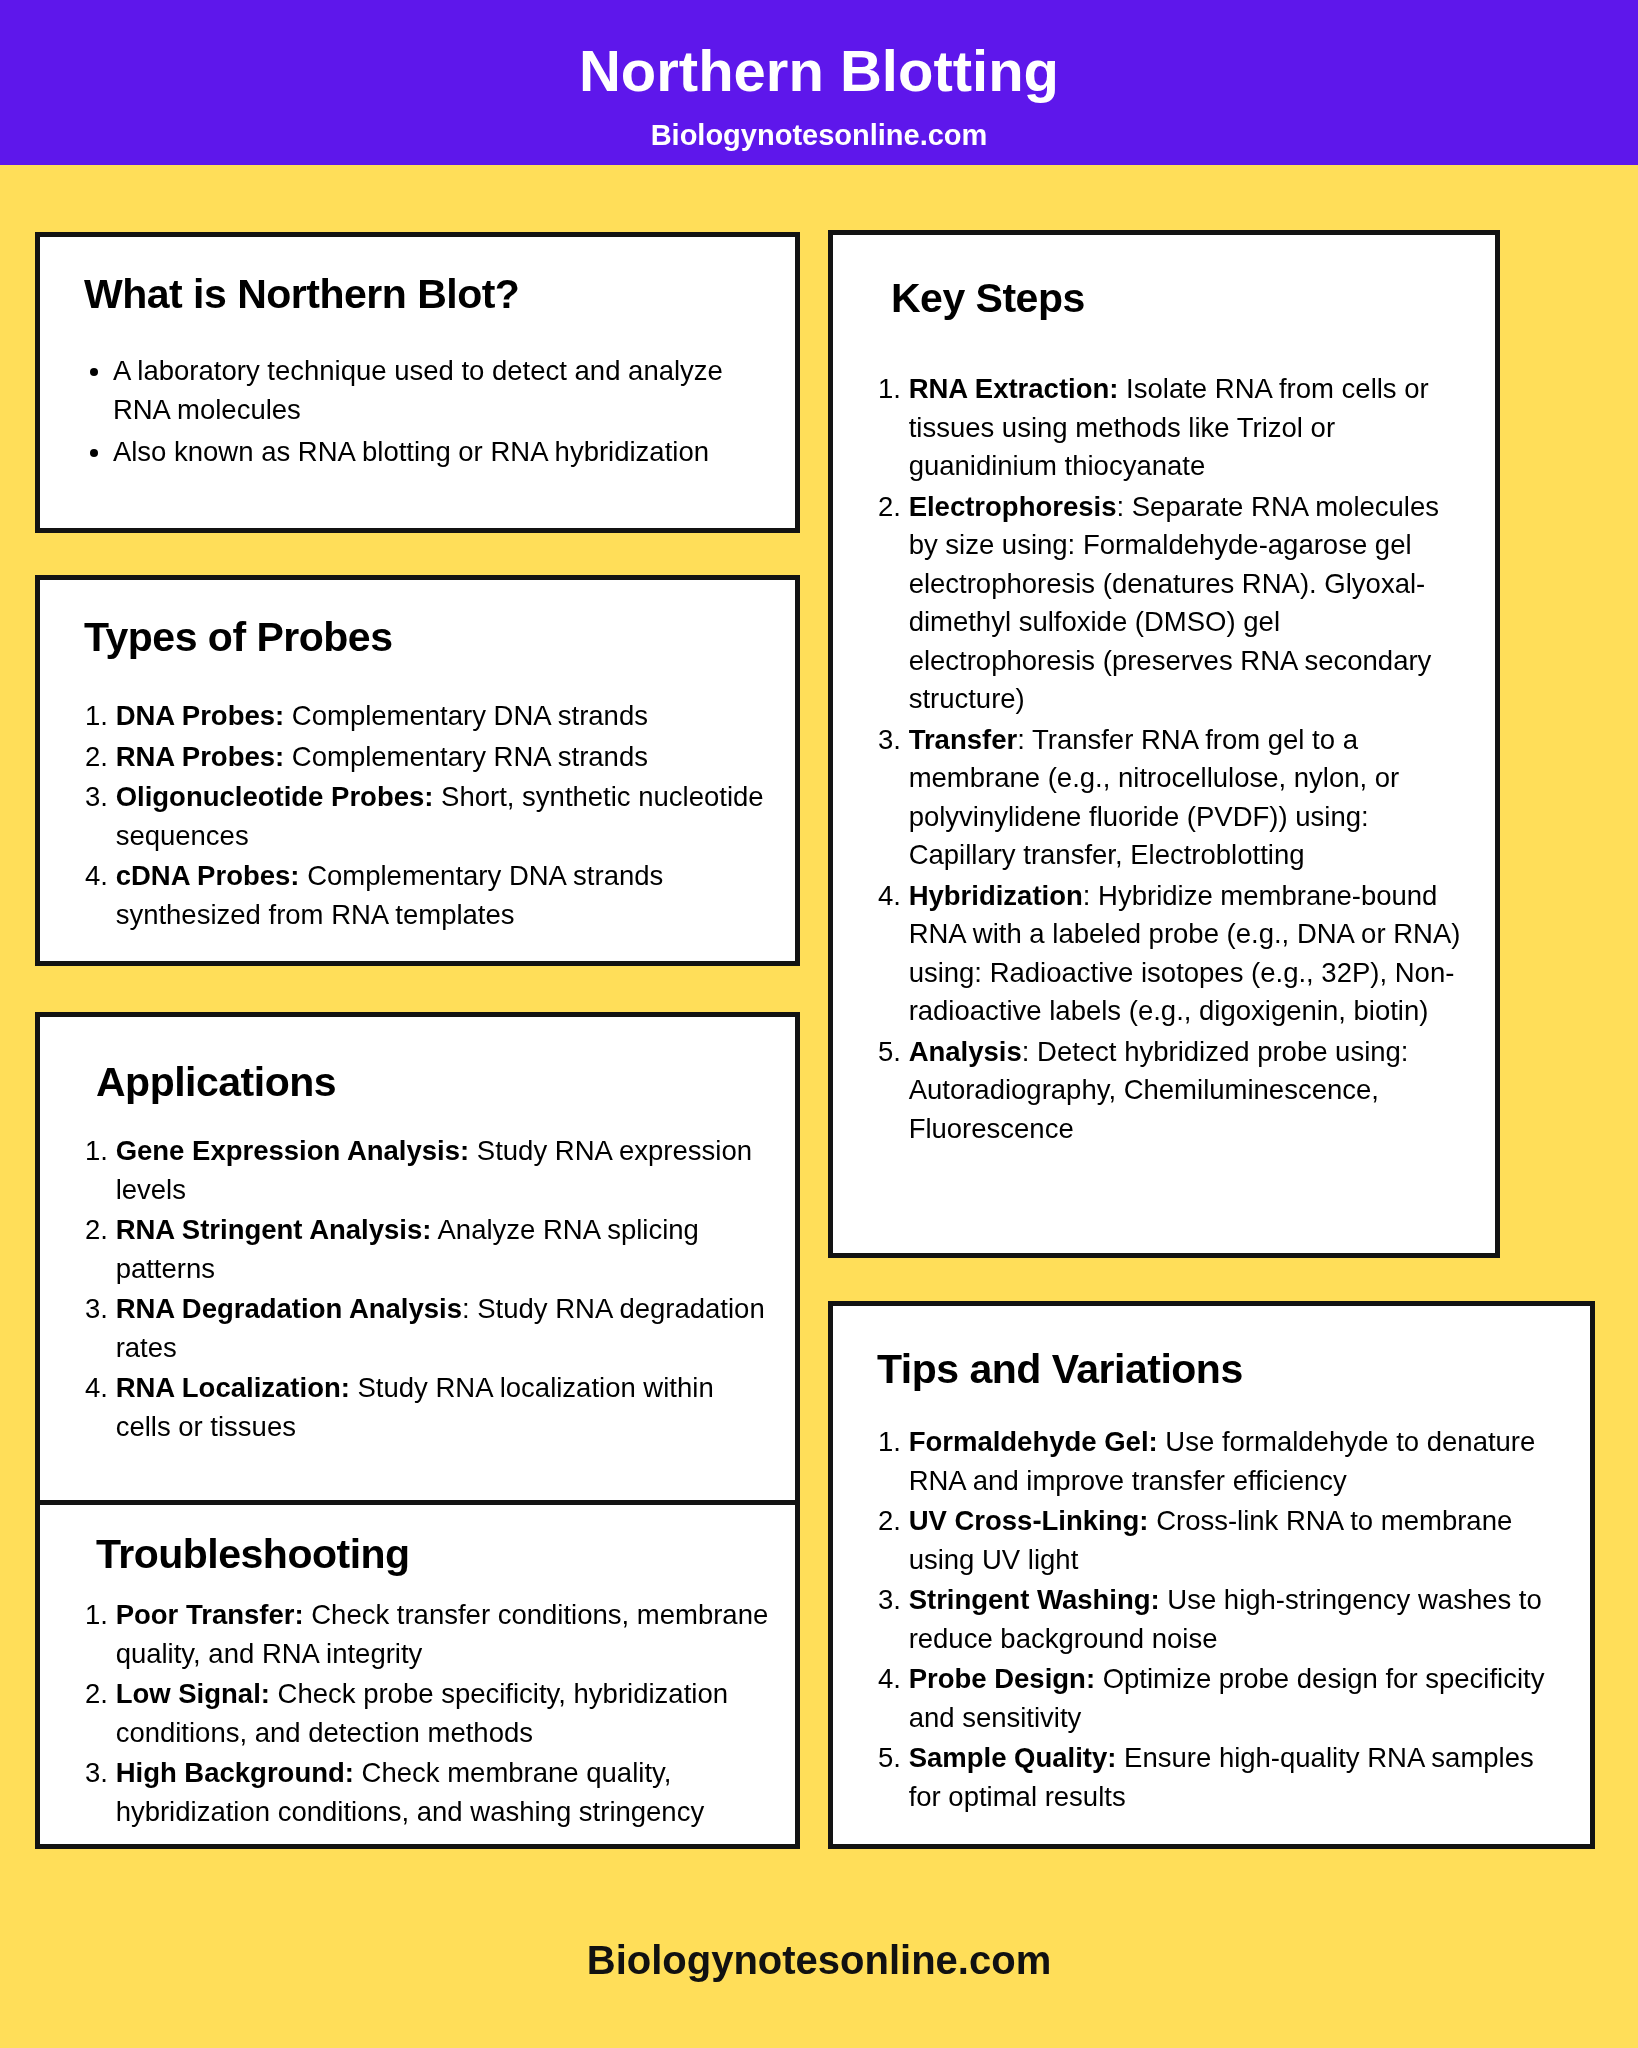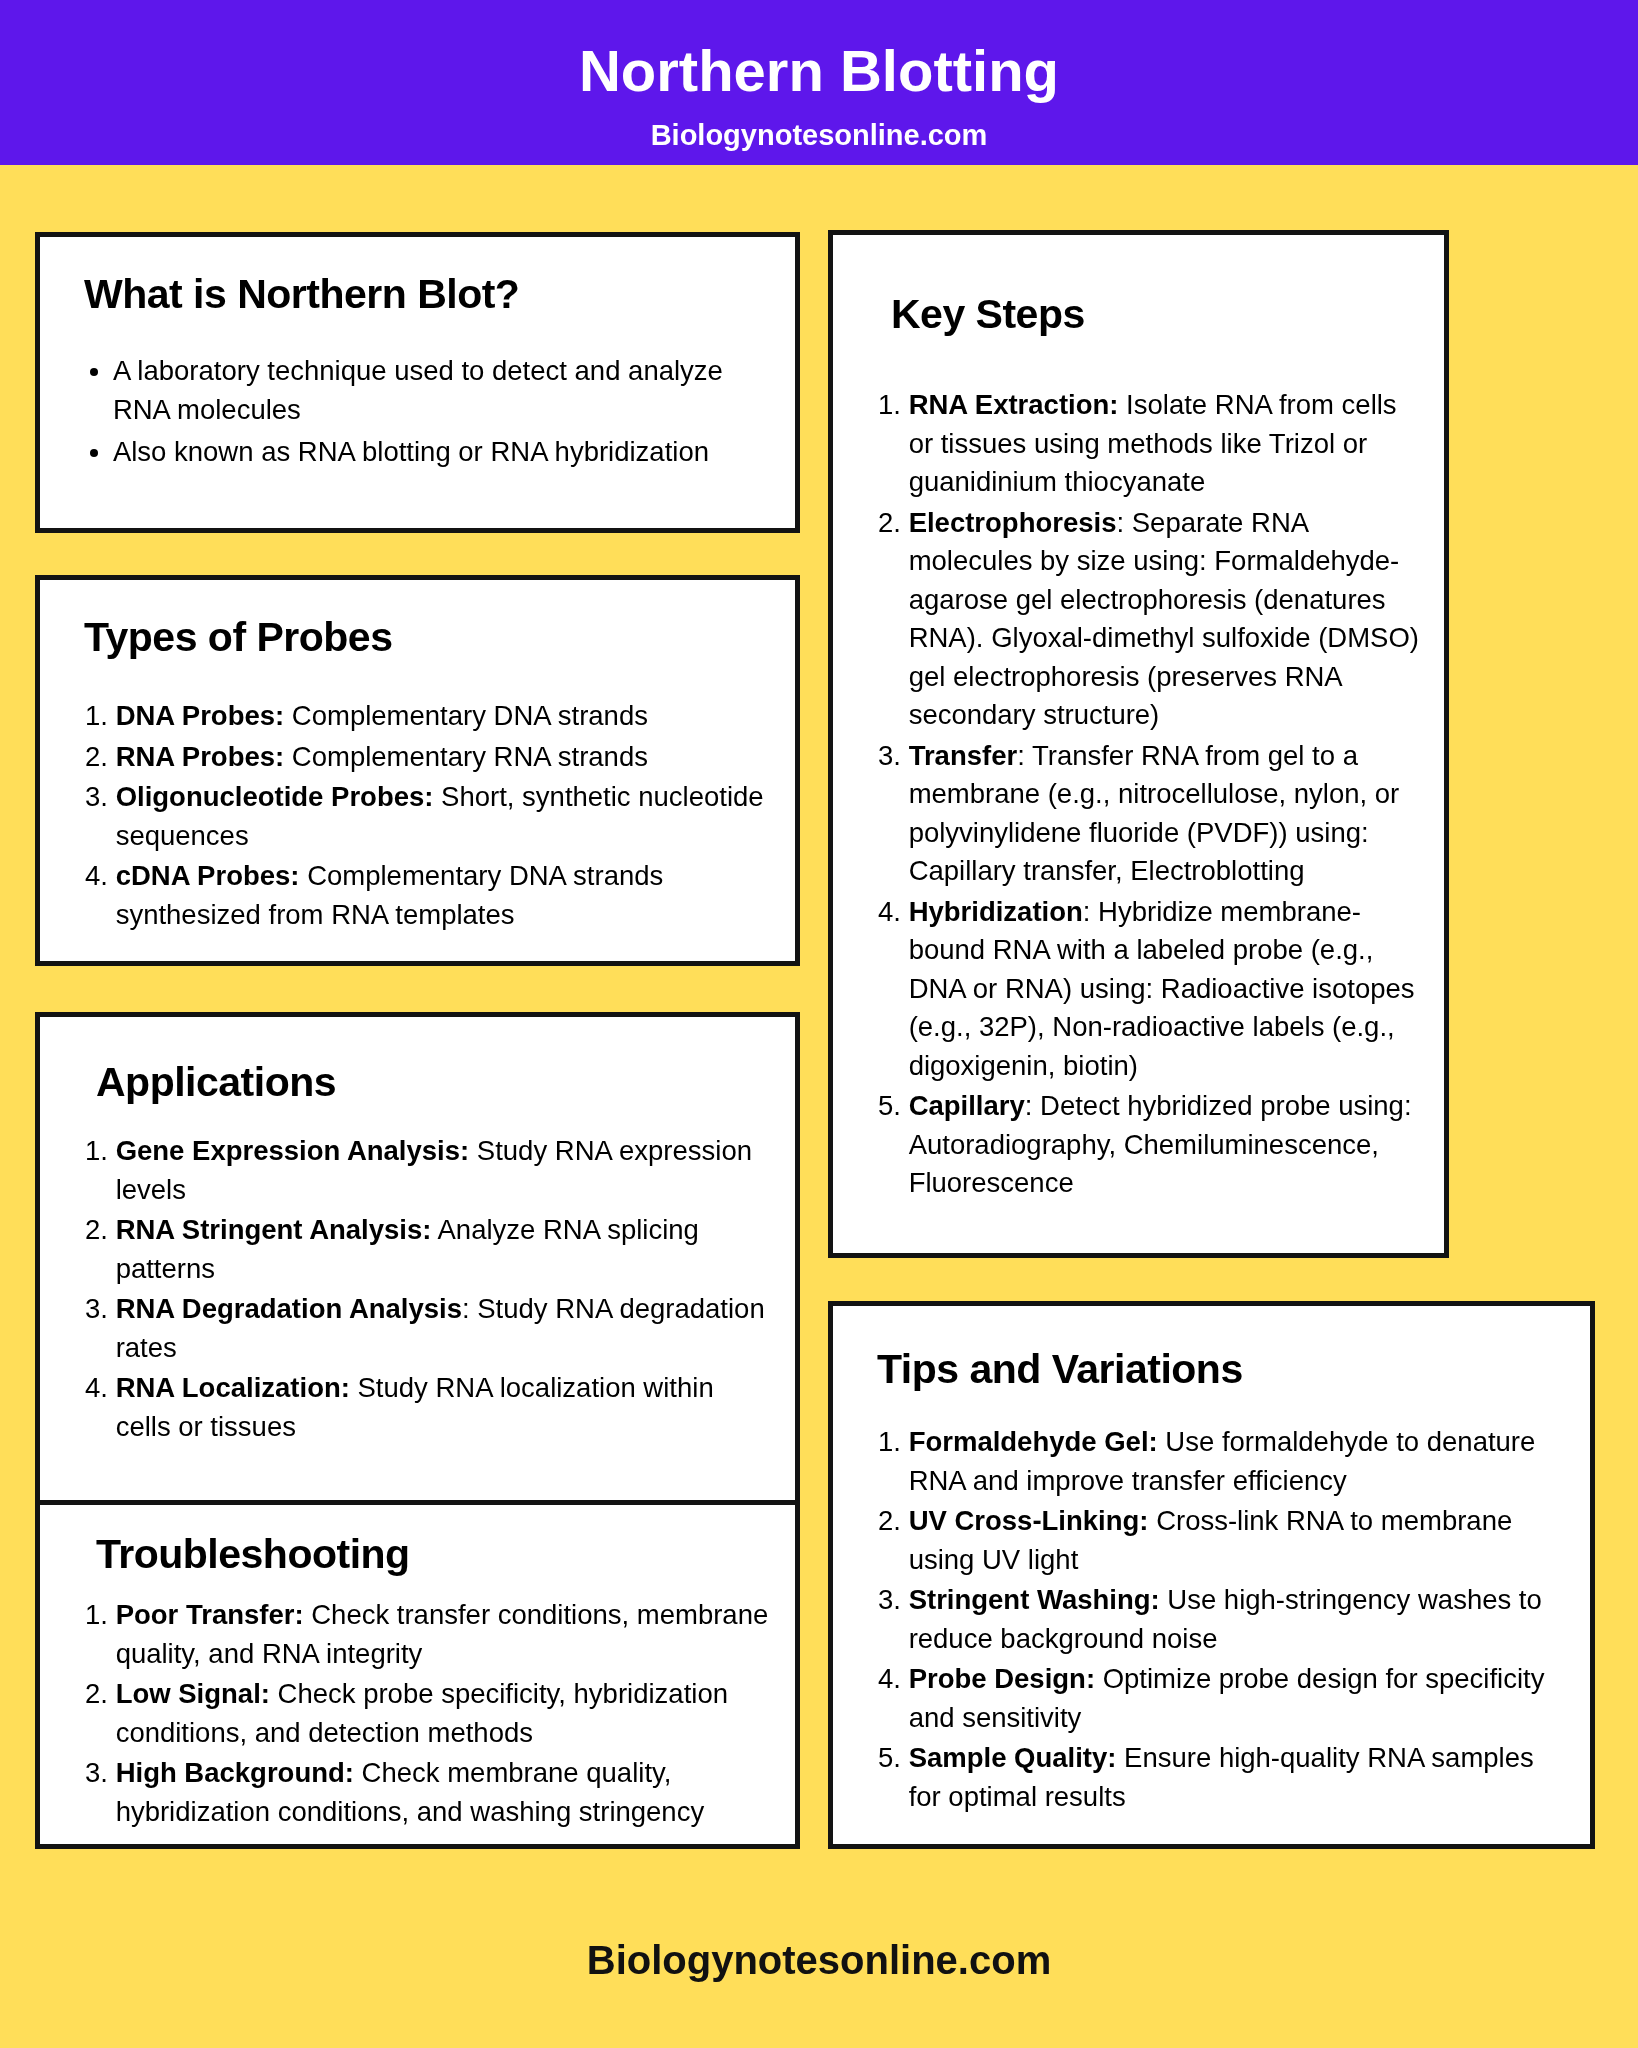--- a/index.html
+++ b/index.html
@@ -44,21 +44,21 @@
   }
   .box ul{padding-left:1.05em;}
   .box li{margin:0 0 2px 0;}
   .box li .term{font-weight:700;margin-top:28px;}
   #box-what      {left:35px;  top:232px;  width:765px; height:301px;}
   #box-probes    {left:35px;  top:575px;  width:765px; height:391px;}
   #box-apps      {left:35px;  top:1012px; width:765px; height:576px; padding-top:42px;}
   #box-apps h2   {padding-left:12px;}
   #box-trouble   {left:35px;  top:1500px; width:765px; height:349px; padding-top:26px;}
   #box-trouble h2{padding-left:12px;margin-bottom:18px;}
-  #box-keysteps  {left:828px; top:230px;  width:621px; height:1028px; padding-top:56px;}
+  #box-keysteps  {left:828px; top:230px;  width:672px; height:1028px; padding-top:40px;}
   #box-keysteps h2{padding-left:14px;margin-bottom:48px;}
   #box-tips      {left:828px; top:1301px; width:767px; height:548px; padding-top:40px;}
   #box-tips h2   {margin-bottom:30px;}
   #box-what h2   {margin-bottom:34px;}
   #box-what ul li{margin-bottom:4px;}
   #box-probes h2 {margin-bottom:36px;}
   .footer{
     position:absolute;left:0;top:1938px;width:1638px;
     text-align:center;
     font-size:40px;font-weight:700;color:#111;
@@ -111,21 +111,21 @@
       </ol>
   </section>
 
   <section class="box" id="box-keysteps">
     <h2>Key Steps</h2>
     <ol>
         <li><span class="term">RNA Extraction:</span><span> Isolate RNA from cells or tissues using methods like Trizol or guanidinium thiocyanate</span></li>
         <li><span class="term">Electrophoresis</span><span>: Separate RNA molecules by size using: Formaldehyde-agarose gel electrophoresis (denatures RNA). Glyoxal-dimethyl sulfoxide (DMSO) gel electrophoresis (preserves RNA secondary structure)</span></li>
         <li><span class="term">Transfer</span><span>: Transfer RNA from gel to a membrane (e.g., nitrocellulose, nylon, or polyvinylidene fluoride (PVDF)) using: Capillary transfer, Electroblotting</span></li>
         <li><span class="term">Hybridization</span><span>: Hybridize membrane-bound RNA with a labeled probe (e.g., DNA or RNA) using: Radioactive isotopes (e.g., 32P), Non-radioactive labels (e.g., digoxigenin, biotin)</span></li>
-        <li><span class="term">Capillary</span><span>: Detect hybridized probe using: Autoradiography, Chemiluminescence, Fluorescence</span></li>
+        <li><span class="term">Analysis</span><span>: Detect hybridized probe using: Autoradiography, Chemiluminescence, Fluorescence</span></li>
       </ol>
   </section>
 
   <section class="box" id="box-tips">
     <h2>Tips and Variations</h2>
     <ol>
         <li><span class="term">Formaldehyde Gel:</span><span> Use formaldehyde to denature RNA and improve transfer efficiency</span></li>
         <li><span class="term">UV Cross-Linking:</span><span> Cross-link RNA to membrane using UV light</span></li>
         <li><span class="term">Stringent Washing:</span><span> Use high-stringency washes to reduce background noise</span></li>
         <li><span class="term">Probe Design:</span><span> Optimize probe design for specificity and sensitivity</span></li>

